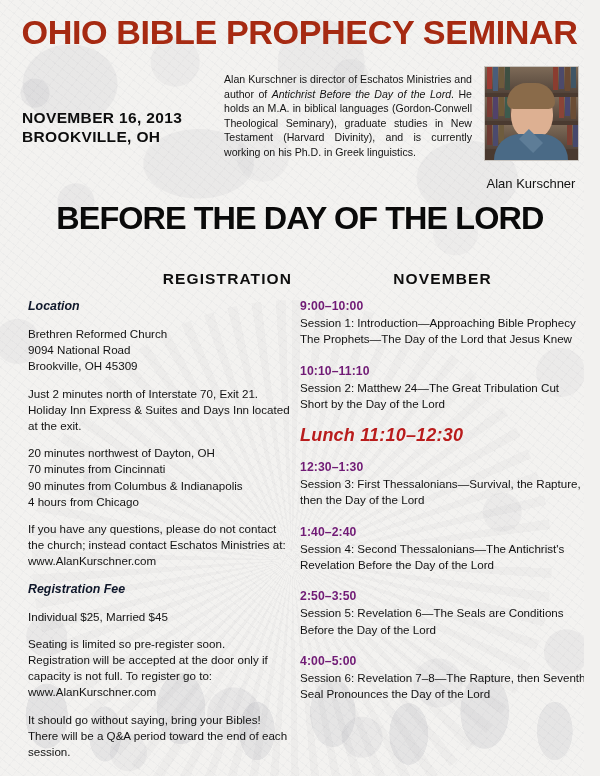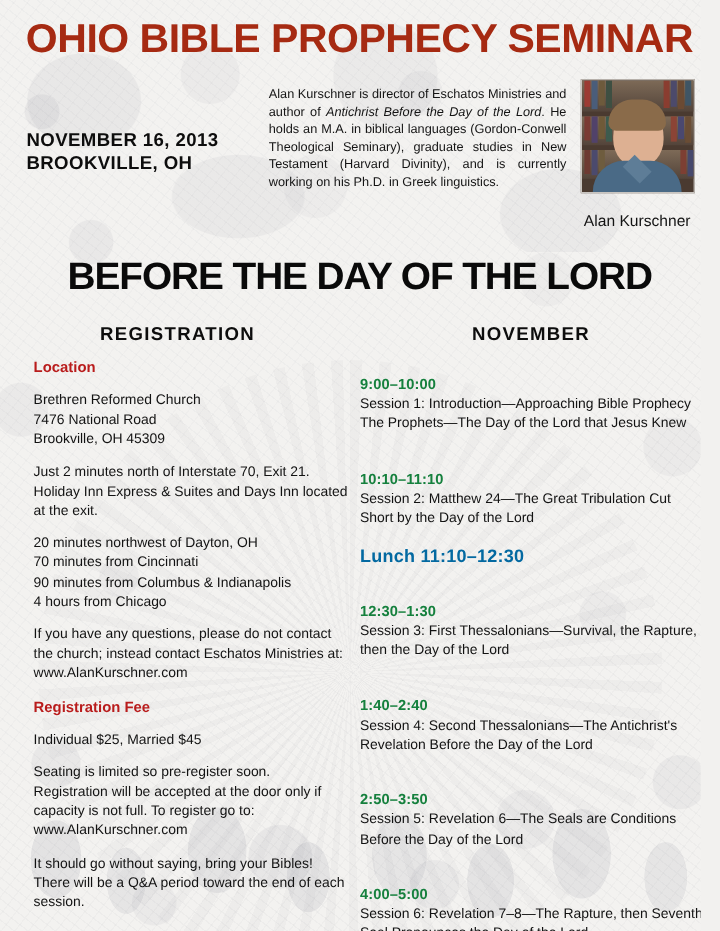--- a/index.html
+++ b/index.html
@@ -234,21 +234,21 @@
     line-height: 14px;
     color: #131313;
     white-space: nowrap;
   }
 
   
   .headline {
     position: absolute;
     left: 0;
     right: 0;
-    top: 215px;
+    top: 203px;
     text-align: center;
   }
   .headline-text {
     display: block;
     font-family: "Liberation Sans", sans-serif;
     font-weight: 700;
     font-size: 41px;
     line-height: 1;
     letter-spacing: -0.9px;
     color: #0a0a0a;
@@ -258,68 +258,69 @@
 
   
   .col-head {
     position: absolute;
     font-weight: 700;
     font-size: 15.5px;
     letter-spacing: 1.1px;
     color: #0d0d0d;
     top: 270px;
   }
-  .col-head.left  { left: 20px; width: 256px; text-align: center; }
+  .col-head.left  { left: 36px; width: 256px; text-align: right; }
   .col-head.right { left: 300px; width: 285px; text-align: center; }
 
   .col {
     position: absolute;
     top: 298px;
     font-size: 11.6px;
     line-height: 16.2px;
     color: #121212;
   }
   .col.left  { left: 28px;  width: 262px; }
   .col.right { left: 300px; width: 288px; }
 
   .sub-head {
     font-weight: 700;
     font-size: 12.4px;
     line-height: 17px;
-    color: #b91c1c;
+    color: #0f172a;
+    font-style: italic;
   }
   .block { margin: 0; }
   .gap-sm { height: 11px; }
 
   .sched-item { margin-bottom: 0; }
   .sched-time {
     font-weight: 700;
     font-size: 12.2px;
     line-height: 17px;
     letter-spacing: 0.1px;
-    color: #15803d;
-    margin-top: 14px;
+    color: #701a75;
   }
   .sched-desc {
     font-size: 11.6px;
     line-height: 16.3px;
     color: #121212;
   }
   .sched-extra {
     font-size: 11.6px;
     line-height: 16.3px;
     color: #121212;
   }
   .sched-gap { height: 15px; }
   .lunch {
     font-weight: 700;
-    font-size: 15px;
+    font-size: 18px;
     line-height: 17px;
     letter-spacing: 0.2px;
-    color: #0369a1;
+    color: #b91c1c;
+    font-style: italic;
   }
 </style>
 </head>
 <body>
 
 <div id="poster">
 
   <div class="bg-layer">
     <div class="bg-sunburst"></div>
     <div class="bg-top-ornament"></div>
@@ -379,21 +380,21 @@
     </div>
 
     <div class="col-head left">REGISTRATION</div>
     <div class="col-head right">NOVEMBER</div>
 
     <div class="col left">
       <div class="sub-head">Location</div>
       <div class="gap-sm"></div>
       <div id="address-list">
           <div class="block">Brethren Reformed Church</div>
-          <div class="block">7476 National Road</div>
+          <div class="block">9094 National Road</div>
           <div class="block">Brookville, OH 45309</div>
         </div>
       <div class="gap-sm"></div>
       <div class="block">Just 2 minutes north of Interstate 70, Exit 21. Holiday Inn Express &amp; Suites and Days Inn located at the exit.</div>
       <div class="gap-sm"></div>
       <div id="distance-list">
           <div class="block">20 minutes northwest of Dayton, OH</div>
           <div class="block">70 minutes from Cincinnati</div>
           <div class="block">90 minutes from Columbus &amp; Indianapolis</div>
           <div class="block">4 hours from Chicago</div>

